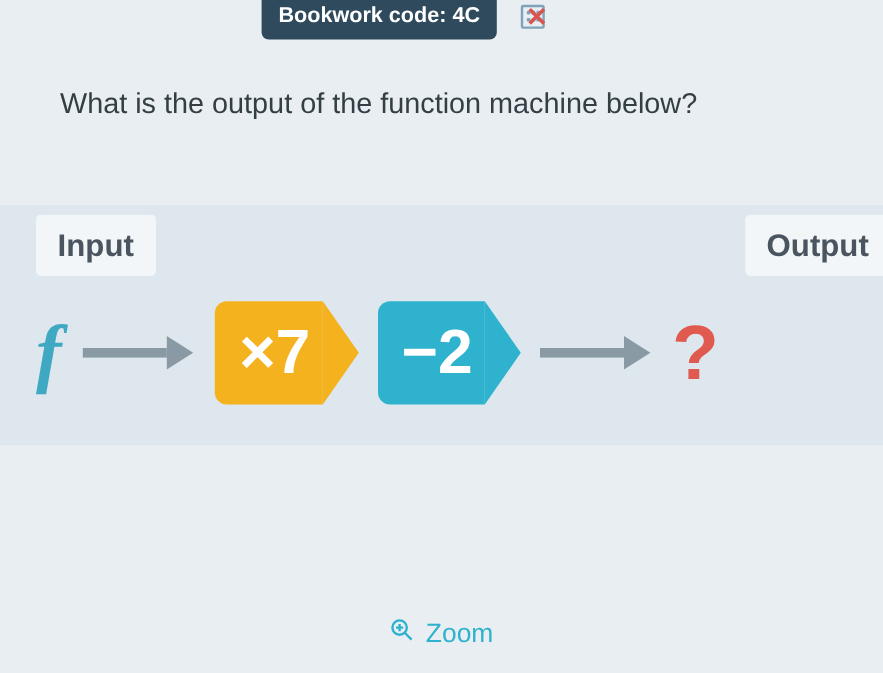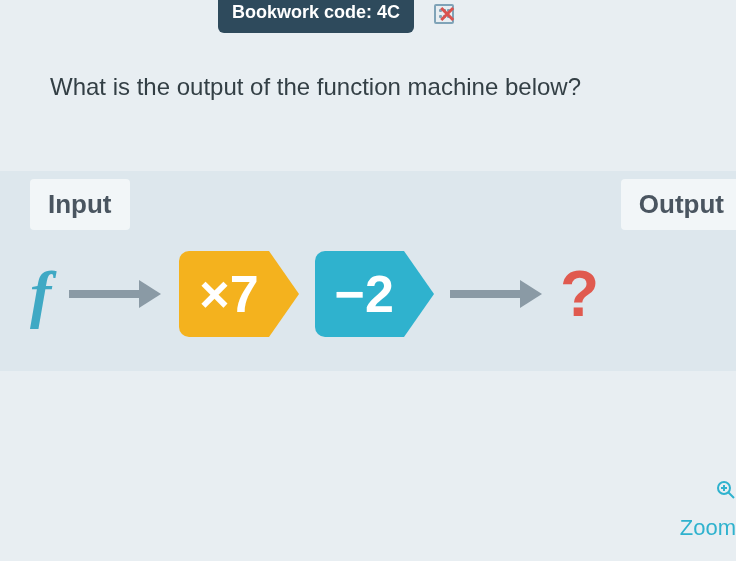--- a/index.html
+++ b/index.html
@@ -143,26 +143,25 @@
     color: #e05a4f;
     font-size: 64px;
     font-weight: bold;
   }
   .zoom-bar {
     position: absolute;
     bottom: 20px;
     left: 0; right: 0;
     display: flex;
     justify-content: center;
-    align-items: flex-end;
+    align-items: flex-start;
     gap: 10px;
     color: #2fb2ce;
     font-size: 22px;
     cursor: pointer;
-    flex-direction: column;
   }
   .zoom-icon { font-size: 20px; }
 </style>
 </head>
 <body>
 
 <div class="top-bar">
   <div class="bookwork-badge">
     <span>Bookwork code:</span>
     <span>4C</span>

